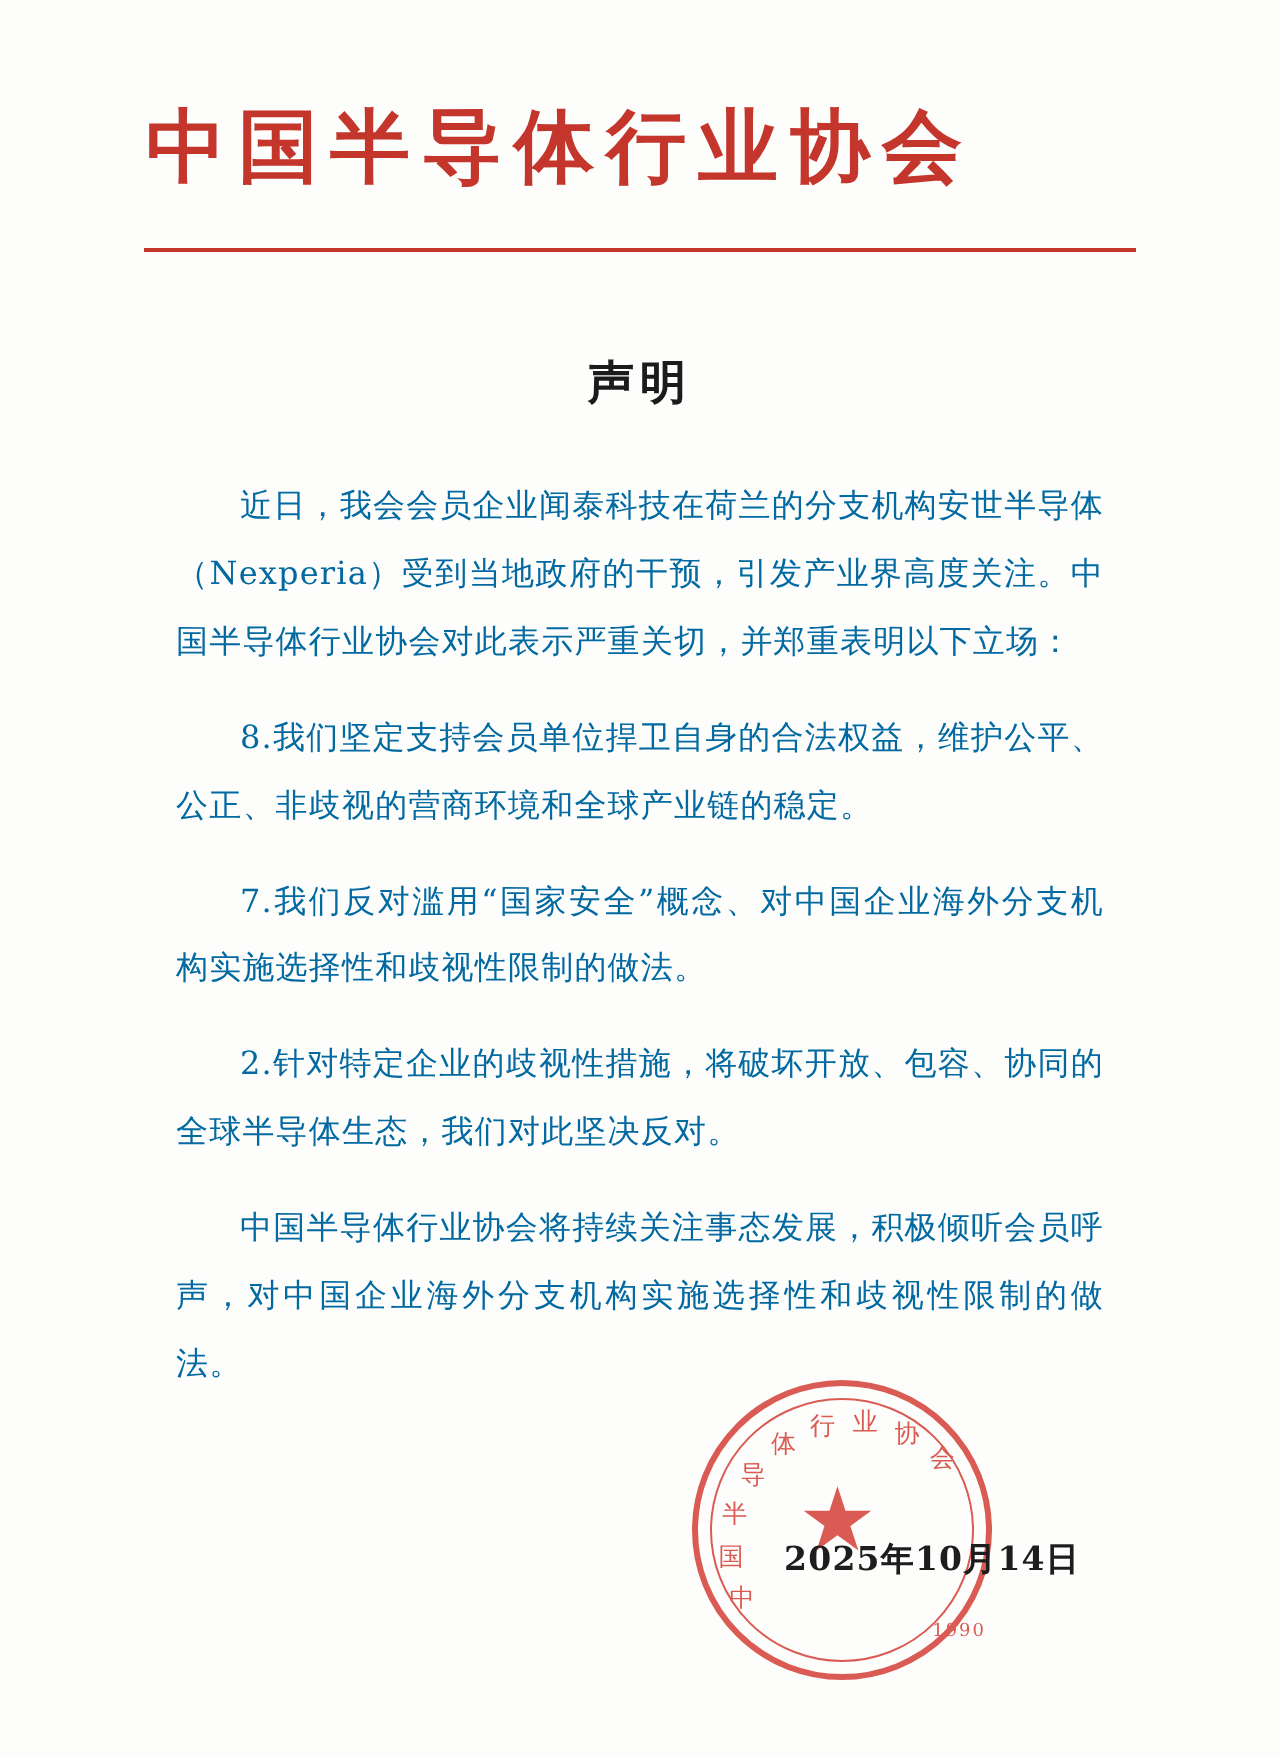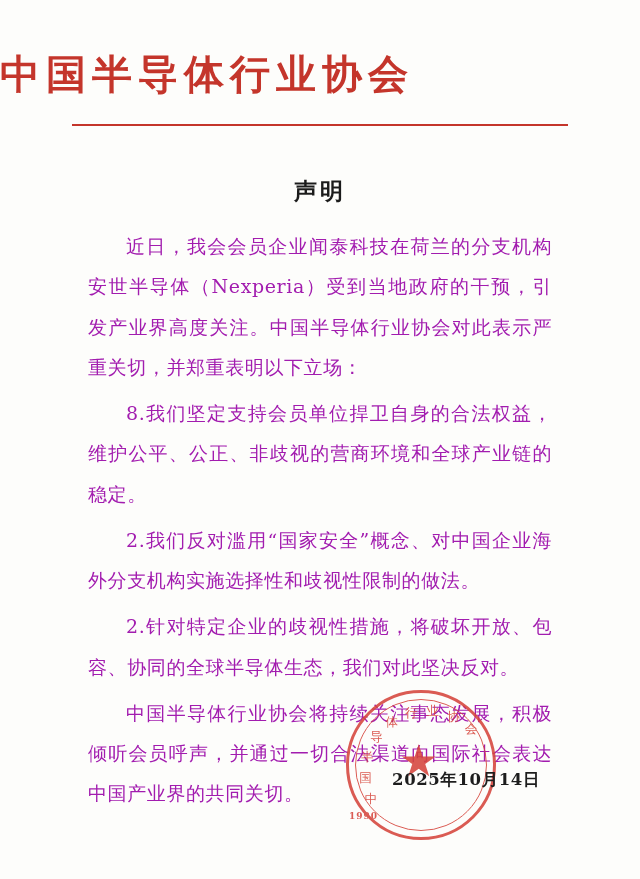--- a/index.html
+++ b/index.html
@@ -19,21 +19,21 @@
     height: 879px;
     background: #fdfdfb;
     box-sizing: border-box;
   }
   
   .letterhead {
     position: absolute;
     top: 52px;
     left: 0;
     width: 560px;
-    text-align: left;
+    text-align: center;
   }
   .letterhead-title {
     font-family: "DejaVu Serif", serif;
     font-weight: bold;
     font-size: 40px;
     letter-spacing: 6px;
     color: #c4352b;
     line-height: 1.1;
     white-space: nowrap;
   }
@@ -60,27 +60,27 @@
     color: #1b1b1b;
   }
   .body-block {
     position: absolute;
     top: 222px;
     left: 88px;
     width: 464px;
   }
   .para {
     font-family: "DejaVu Serif", serif;
-    font-size: 19px;
+    font-size: 16px;
     line-height: 2.12;
-    color: #a21caf;
+    color: #0369a1;
     text-align: justify;
     text-justify: inter-ideograph;
     text-indent: 2em;
-    margin: 4px 0 6px 0;
+    margin: 14px 0 6px 0;
     letter-spacing: 0.6px;
   }
 
   
   .sign-area {
     position: absolute;
     top: 690px;
     left: 88px;
     width: 464px;
     height: 160px;
@@ -144,45 +144,44 @@
     left: 50%;
     top: 50%;
     transform-origin: 0 0;
     white-space: nowrap;
   }
   .seal-bottom {
     position: absolute;
     left: 0;
     right: 0;
     bottom: 16px;
-    text-align: left;
+    text-align: right;
     color: #d6453c;
     font-size: 9px;
     letter-spacing: 1px;
-    font-weight: bold;
   }
 </style>
 </head>
 <body>
 
 <div class="page">
 
   <div class="letterhead">
     <div class="letterhead-title">中国半导体行业协会</div>
   </div>
   <div class="letterhead-rule"></div>
 
   <div class="doc-title">声明</div>
 
   <div class="body-block">
     <p class="para">近日，我会会员企业闻泰科技在荷兰的分支机构安世半导体（Nexperia）受到当地政府的干预，引发产业界高度关注。中国半导体行业协会对此表示严重关切，并郑重表明以下立场：</p>
     <p class="para">8.我们坚定支持会员单位捍卫自身的合法权益，维护公平、公正、非歧视的营商环境和全球产业链的稳定。</p>
-    <p class="para">2.我们反对滥用“国家安全”概念、对中国企业海外分支机构实施选择性和歧视性限制的做法。</p>
+    <p class="para">7.我们反对滥用“国家安全”概念、对中国企业海外分支机构实施选择性和歧视性限制的做法。</p>
     <p class="para">2.针对特定企业的歧视性措施，将破坏开放、包容、协同的全球半导体生态，我们对此坚决反对。</p>
-    <p class="para">中国半导体行业协会将持续关注事态发展，积极倾听会员呼声，并通过一切合法渠道向国际社会表达中国产业界的共同关切。</p>
+    <p class="para">中国半导体行业协会将持续关注事态发展，积极倾听会员呼声，对中国企业海外分支机构实施选择性和歧视性限制的做法。</p>
   </div>
 
   <div class="sign-area">
     <div class="seal">
       <div class="seal-inner"></div>
       <div class="seal-star">
         <span>★</span>
       </div>
       <div class="seal-text">
         <span style="transform:rotate(-115deg) translate(0,-62px) rotate(115deg);">中</span>

